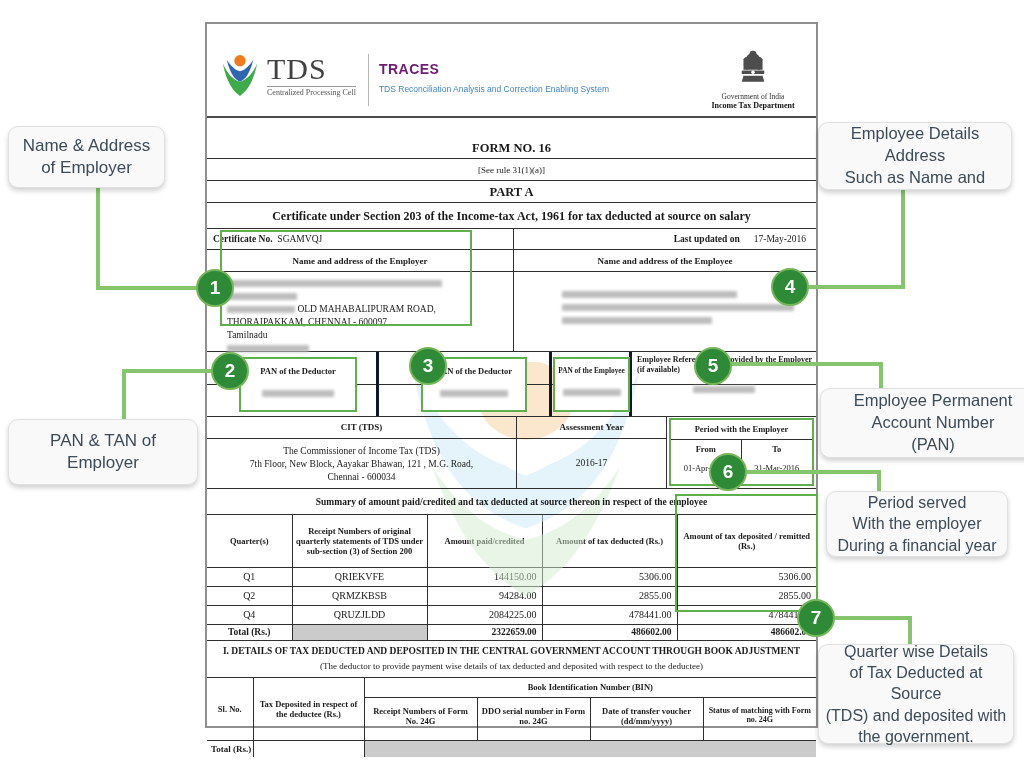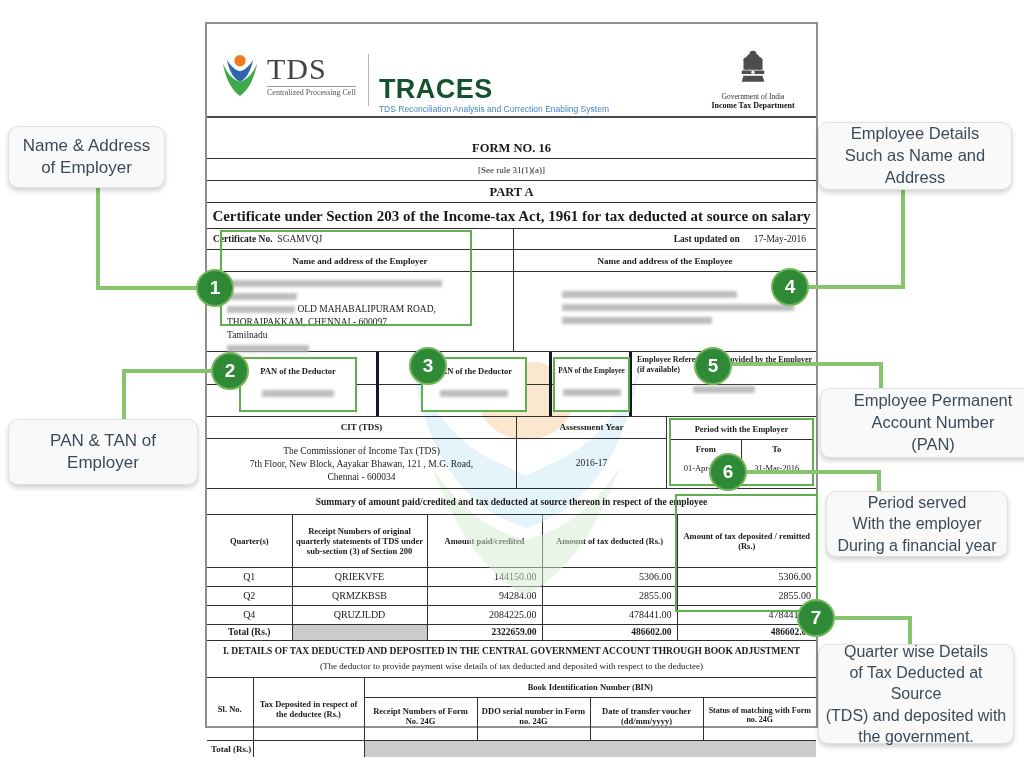--- a/index.html
+++ b/index.html
@@ -12,33 +12,33 @@
   .watermark{position:absolute;left:168px;top:338px;width:302px;height:246px;opacity:.5;z-index:0;pointer-events:none;}
 
   
   .hdr{position:relative;height:94px;border-bottom:2px solid #4a4a4a;box-sizing:border-box;}
   .hdr-left{position:absolute;left:14px;top:30px;display:flex;align-items:flex-start;}
   .logo-svg{width:38px;height:44px;margin-right:8px;}
   .tds-word{font-size:30px;line-height:30px;color:#424242;letter-spacing:1px;}
   .cpc{font-size:8px;color:#555;border-top:1px solid #999;margin-top:2px;padding-top:1px;}
   .hdr-vline{width:1px;height:52px;background:#b5b5b5;margin:0 10px 0 12px;}
   .traces-block{padding-top:4px;font-family:"Liberation Sans",sans-serif;}
-  .traces{font-size:27px;font-weight:bold;color:#14532d;letter-spacing:.5px;line-height:22px;margin-top:20px;}
+  .traces{font-size:14px;font-weight:bold;color:#701a75;letter-spacing:.5px;line-height:22px;}
   .traces-sub{font-size:8.5px;color:#4585c5;margin-top:4px;}
   .hdr-right{position:absolute;right:8px;top:24px;width:110px;text-align:center;}
   .emblem-svg{width:26px;height:40px;}
   .govt{font-size:7.5px;color:#333;line-height:9px;}
   .dept{font-size:8px;font-weight:bold;color:#111;line-height:10px;}
 
   
   .row{position:relative;border-bottom:1px solid #2f2f2f;box-sizing:border-box;text-align:center;}
   .r-title{height:22px;font-size:12.5px;font-weight:bold;line-height:22px;margin-top:19px;}
   .r-rule{height:22px;font-size:9px;line-height:22px;}
   .r-part{height:22px;font-size:12.5px;font-weight:bold;line-height:22px;}
-  .r-cert{height:26px;font-size:15px;font-weight:bold;line-height:26px;}
+  .r-cert{height:26px;font-size:12px;font-weight:bold;line-height:26px;}
   .r-certno{height:21px;font-size:9.5px;display:flex;}
   .certno-l{width:307px;border-right:1px solid #2f2f2f;box-sizing:border-box;text-align:left;
             padding-left:6px;line-height:20px;}
   .certno-r{flex:1;display:flex;justify-content:flex-end;line-height:20px;padding-right:10px;gap:14px;}
 
   .r-namehdr{height:22px;display:flex;font-size:9px;font-weight:bold;}
   .nh-l{width:307px;border-right:1px solid #2f2f2f;box-sizing:border-box;line-height:22px;}
   .nh-r{flex:1;line-height:22px;}
   .r-namebody{height:80px;display:flex;font-size:9.5px;}
   .nb-l{width:307px;border-right:1px solid #2f2f2f;box-sizing:border-box;text-align:left;
@@ -351,22 +351,22 @@
     <div>of Employer</div>
   </div>
 
   <div class="callout" style="left:8px;top:419px;width:190px;height:66px">
     <div>PAN &amp; TAN of</div>
     <div>Employer</div>
   </div>
 
   <div class="callout" style="left:818px;top:122px;width:194px;height:68px;font-size:16.5px">
     <div>Employee Details</div>
+    <div>Address</div>
     <div>Such as Name and</div>
-    <div>Address</div>
   </div>
 
   <div class="callout" style="left:820px;top:388px;width:226px;height:70px;font-size:16.5px">
     <div>Employee Permanent</div>
     <div>Account Number</div>
     <div>(PAN)</div>
   </div>
 
   <div class="callout" style="left:826px;top:491px;width:182px;height:66px;font-size:16px">
     <div>Period served</div>

